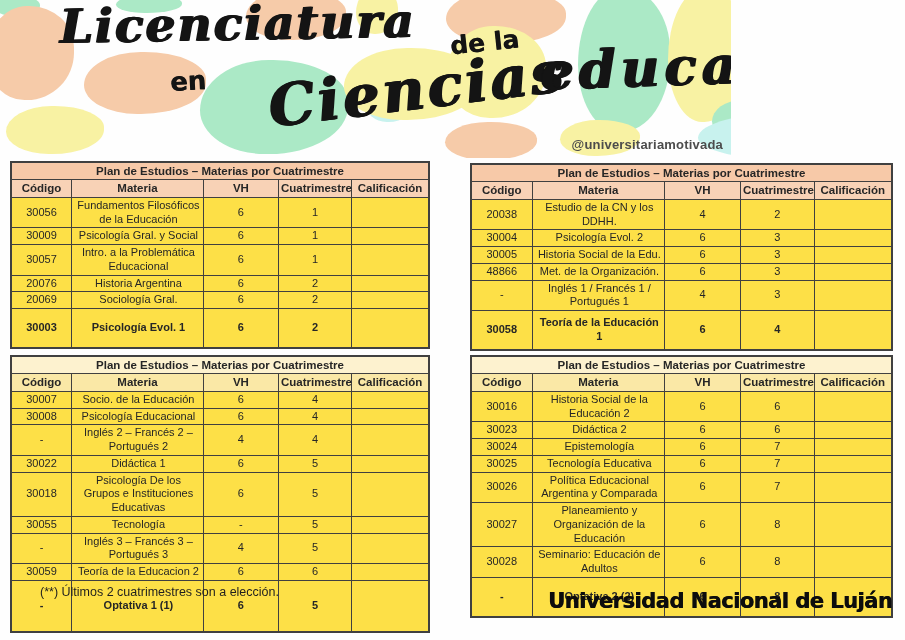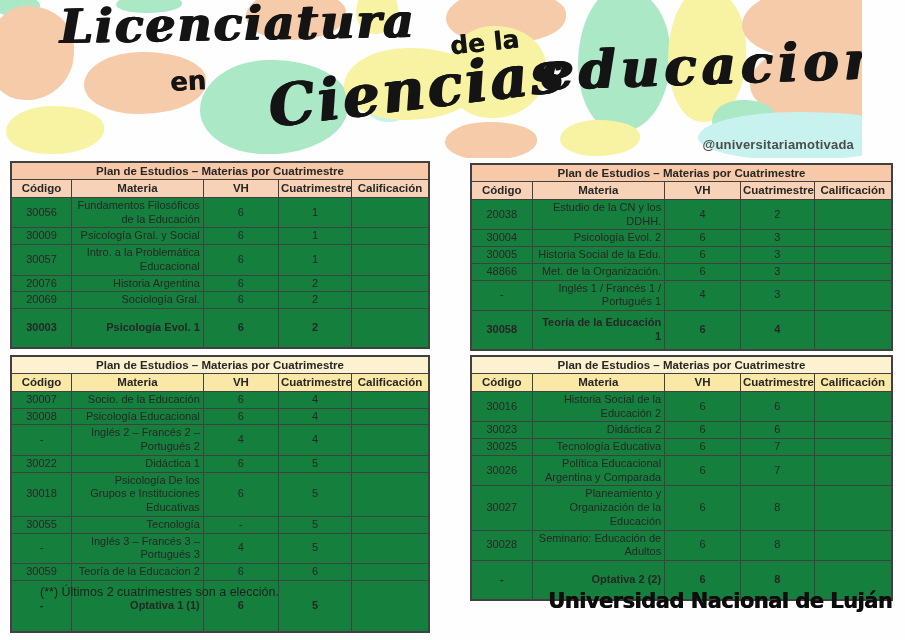--- a/index.html
+++ b/index.html
@@ -3,21 +3,21 @@
 <meta charset="utf-8">
 <style>
   html,body{margin:0;padding:0;}
   body{
     width:905px;height:640px;position:relative;overflow:hidden;
     background:#fefefe;
     font-family:"Liberation Sans",sans-serif;
     color:#262626;
   }
   
-  .art-header{position:absolute;left:0;top:0;width:862px;height:158px;overflow:hidden;}
+  .art-header{position:absolute;left:0;top:0;width:720px;height:158px;overflow:hidden;padding-left:11px;}
   .blob{position:absolute;border-radius:48% 52% 55% 45% / 55% 45% 52% 48%;}
   .blob.peach{background:var(--peach,#f6cba9);}
   .blob.yellow{background:var(--yellow,#f8f2a3);}
   .blob.mint{background:var(--mint,#abe9c6);}
   .blob.cyan{background:var(--cyan,#c8f2ee);}
   .art-word{position:absolute;z-index:2;color:#141414;white-space:nowrap;}
   .w-licenciatura{
     left:60px;top:-4px;font-family:"DejaVu Serif",serif;font-style:italic;font-weight:bold;
     font-size:47px;letter-spacing:2px;transform:rotate(-1deg);
     text-shadow:1px 0 #141414,-1px 0 #141414;
@@ -32,26 +32,26 @@
     text-shadow:1px 0 #141414,-1px 0 #141414;
   }
   .w-educacion{
     left:540px;top:34px;font-family:"DejaVu Serif",serif;font-style:italic;font-weight:bold;
     font-size:53px;letter-spacing:5px;transform:rotate(-2deg);
     text-shadow:1px 0 #141414,-1px 0 #141414;
   }
   .w-handle{right:8px;top:137px;font-size:13px;font-weight:bold;color:#4c4c4c;letter-spacing:0.2px;}
   
   .plan{position:absolute;border-collapse:collapse;table-layout:fixed;
-    font-size:11px;line-height:1.25;color:#262626;background:#15803d;}
+    font-size:11px;line-height:1.25;color:#262626;background:#fde047;}
   .plan,.plan th,.plan td{border:1px solid #404040;}
   .plan{border:2px solid #404040;}
   .plan th{font-weight:bold;padding:1px 2px;font-size:11.5px;}
   .plan td{padding:1px 3px;text-align:center;vertical-align:middle;}
-  .plan td:nth-child(2){text-align:right;padding-left:5px;}
+  .plan td:nth-child(2){text-align:center;padding-left:5px;}
   .plan tbody tr:last-child td{height:36px;font-weight:bold;}
   #table3.plan tbody tr:last-child td{height:48px;}
   .plan.theme-peach .title-row th{background:var(--table_top_title,#f7c9a8);}
   .plan.theme-peach .head-row th{background:var(--table_top_header,#f8d2b6);}
   .plan.theme-yellow .title-row th{background:var(--table_bottom_title,#fdf2cf);}
   .plan.theme-yellow .head-row th{background:var(--table_bottom_header,#fae8a6);}
   #table1{left:10px;top:161px;width:420px;}
   #table2{left:470px;top:163px;width:423px;}
   #table3{left:10px;top:355px;width:420px;}
   #table4{left:470px;top:355px;width:423px;}
@@ -347,20 +347,27 @@
         <td></td>
       </tr>
       <tr>
         <td>30023</td>
         <td>Didáctica 2</td>
         <td>6</td>
         <td>6</td>
         <td></td>
       </tr>
       <tr>
+        <td>30024</td>
+        <td>Epistemología</td>
+        <td>6</td>
+        <td>7</td>
+        <td></td>
+      </tr>
+      <tr>
         <td>30025</td>
         <td>Tecnología Educativa</td>
         <td>6</td>
         <td>7</td>
         <td></td>
       </tr>
       <tr>
         <td>30026</td>
         <td>Política Educacional Argentina y Comparada</td>
         <td>6</td>

